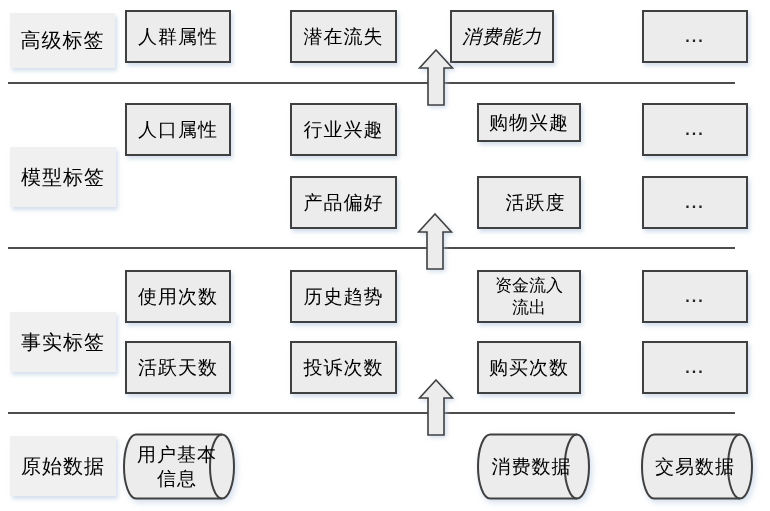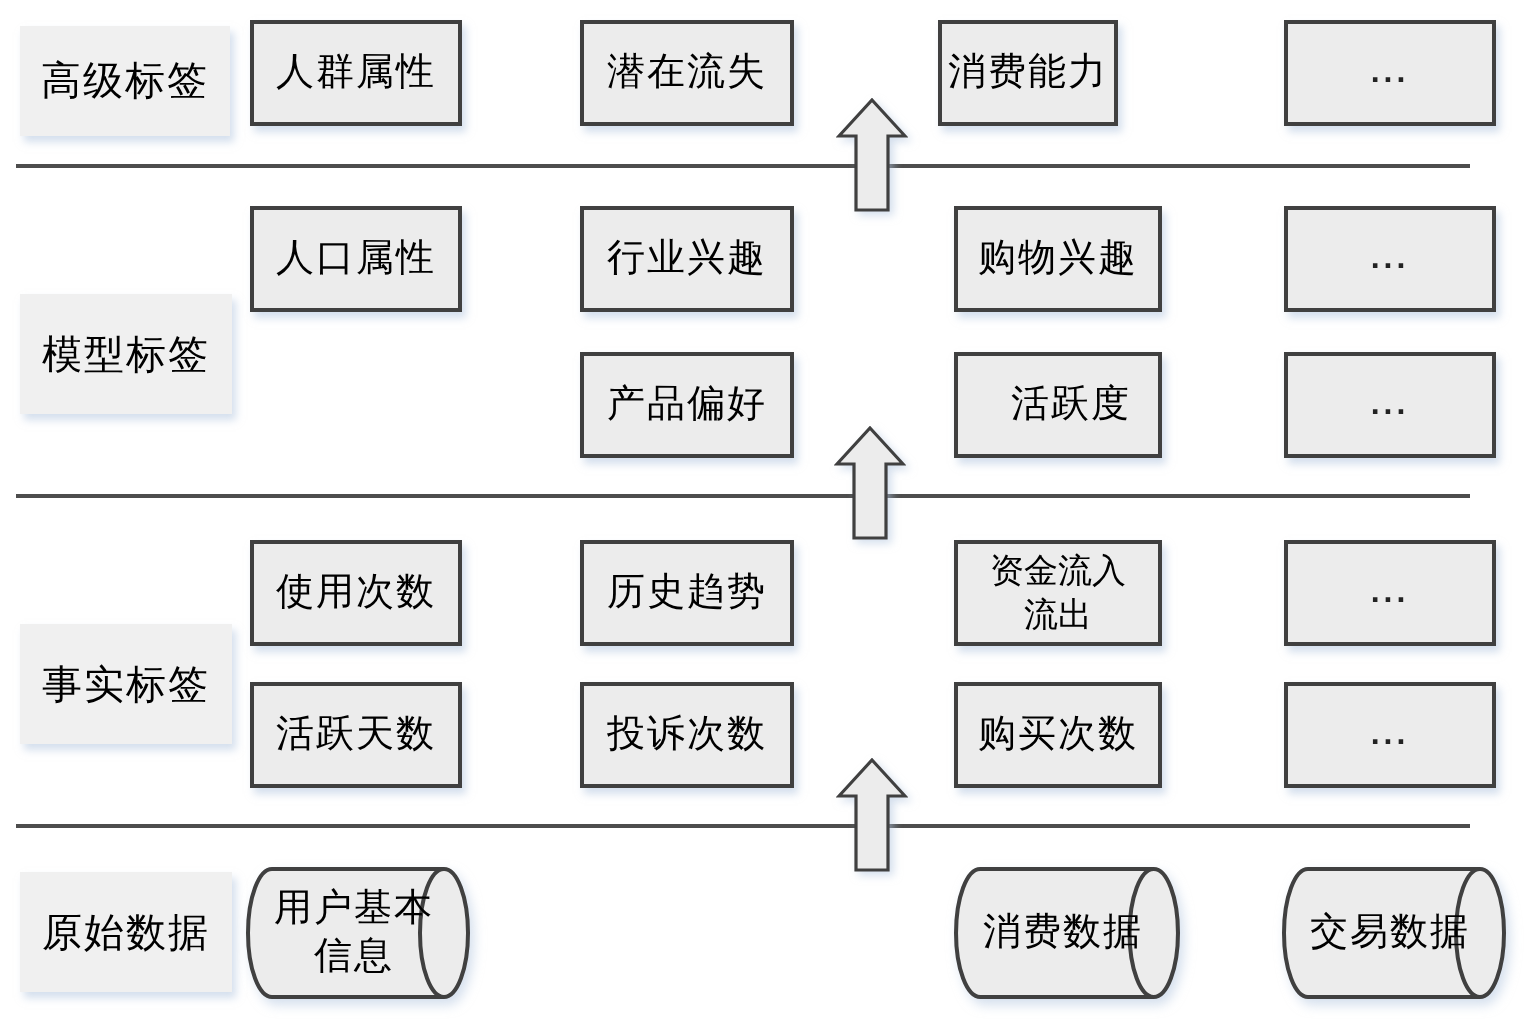--- a/index.html
+++ b/index.html
@@ -56,29 +56,29 @@
 
   <div class="divider" style="left:8px;top:82px;width:727px;"></div>
   <div class="divider" style="left:8px;top:247px;width:727px;"></div>
   <div class="divider" style="left:8px;top:412px;width:727px;"></div>
 
   <div class="side-label" style="left:10px;top:13px;width:105px;height:55px;">
     <span>高级标签</span>
   </div>
   <div class="box" style="left:125px;top:10px;width:106px;height:53px;">人群属性</div>
   <div class="box" style="left:290px;top:10px;width:107px;height:53px;">潜在流失</div>
-  <div class="box" style="left:469px;top:10px;width:90px;height:53px;">消费能力</div>
+  <div class="box" style="left:450px;top:10px;width:104px;height:53px;font-style:italic;">消费能力</div>
   <div class="box dots" style="left:642px;top:10px;width:106px;height:53px;">...</div>
 
   <div class="side-label" style="left:10px;top:147px;width:106px;height:60px;">
     <span>模型标签</span>
   </div>
   <div class="box" style="left:125px;top:103px;width:106px;height:53px;">人口属性</div>
   <div class="box" style="left:290px;top:103px;width:107px;height:53px;">行业兴趣</div>
-  <div class="box" style="left:477px;top:103px;width:104px;height:53px;">购物兴趣</div>
+  <div class="box" style="left:477px;top:103px;width:104px;height:39px;">购物兴趣</div>
   <div class="box dots" style="left:642px;top:103px;width:106px;height:53px;">...</div>
 
   <div class="box" style="left:290px;top:176px;width:107px;height:53px;">产品偏好</div>
   <div class="box" style="left:477px;top:176px;width:104px;height:53px;padding-left:13px;">活跃度</div>
   <div class="box dots" style="left:642px;top:176px;width:106px;height:53px;">...</div>
 
   <div class="side-label" style="left:10px;top:312px;width:106px;height:60px;">
     <span>事实标签</span>
   </div>
   <div class="box" style="left:290px;top:270px;width:107px;height:53px;">历史趋势</div>

